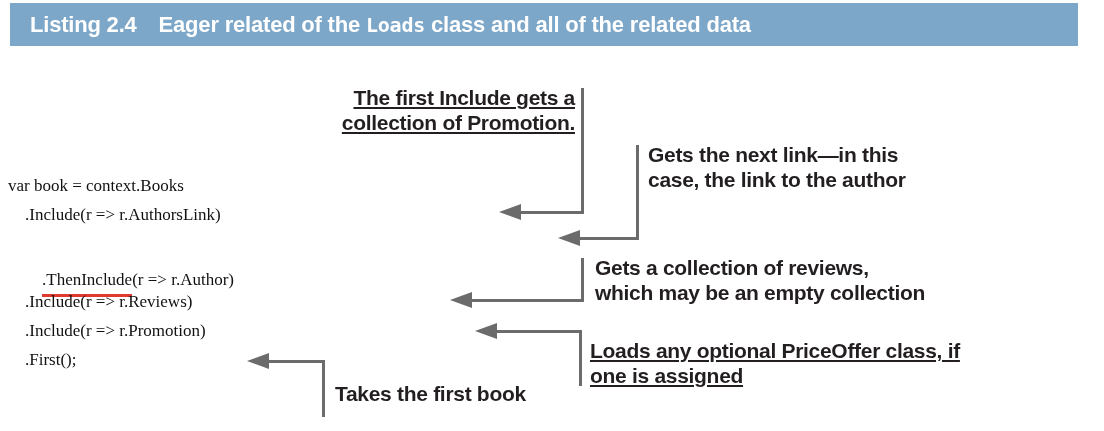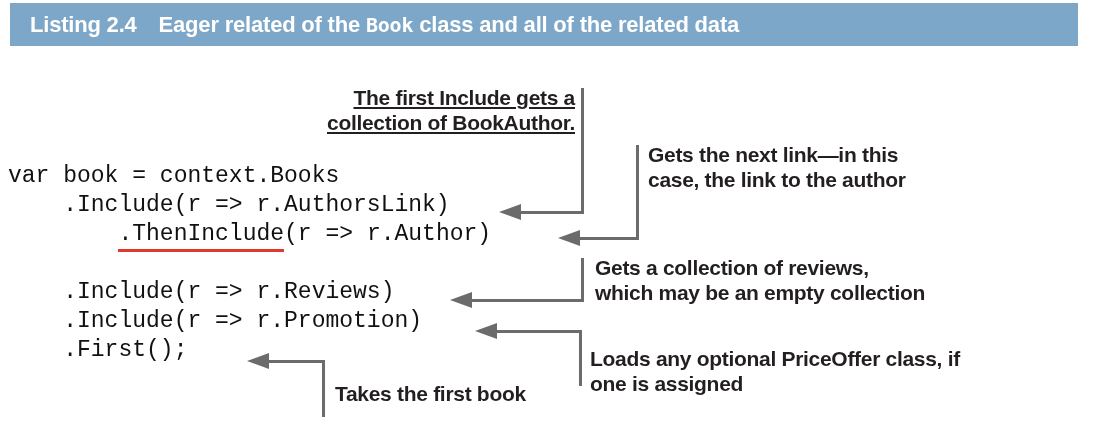--- a/index.html
+++ b/index.html
@@ -28,29 +28,30 @@
     display:flex;align-items:center;
     padding-left:20px;
     font-weight:bold;font-size:22px;
     letter-spacing:-0.2px;
     white-space:pre;
   }
   .listing-label{margin-right:22px;}
   .code-font{font-family:"DejaVu Sans Mono", monospace;font-size:20px;}
   
   .code{
-    position:absolute;left:8px;top:162px;
-    font-family:Liberation Mono, monospace;
-    font-size:23px;line-height:29px;
+    position:absolute;left:8px;top:171px;
+    font-family:Liberation Serif, serif;
+    font-size:17px;line-height:29px;
     color:var(--code-text);
   }
   .code-line{white-space:pre;height:29px;}
   .red-underline{
     display:inline-block;
     border-bottom:3px solid var(--underline);
+    margin-top:36px;
   }
   
   .note{
     position:absolute;
     font-weight:bold;font-size:21px;line-height:25px;
     letter-spacing:-0.3px;
     color:var(--annotation-text);
     white-space:nowrap;
   }
   .note.right{text-align:right;}
@@ -65,36 +66,36 @@
     border-right:22px solid var(--arrow);
   }
 </style>
 </head>
 <body>
 
 <div class="page">
 
   <div class="listing-bar">
     <span class="listing-label">Listing 2.4</span>
-    <span><span>Eager related of the </span><span class="code-font">Book</span><span> class and all of the related data</span></span>
+    <span><span>Eager related of the </span><span class="code-font">Loads</span><span> class and all of the related data</span></span>
   </div>
 
   <div class="code">
     <div class="code-line">var book = context.Books</div>
     <div class="code-line">    .Include(r =&gt; r.AuthorsLink)</div>
     <div class="code-line"><span>        </span><span class="red-underline">.ThenInclude</span><span>(r =&gt; r.Author)</span></div>
     <div class="code-line"></div>
     <div class="code-line">    .Include(r =&gt; r.Reviews)</div>
     <div class="code-line">    .Include(r =&gt; r.Promotion)</div>
     <div class="code-line">    .First();</div>
   </div>
 
   <div class="note right" style="left:290px;top:85px;width:285px;text-decoration:underline;">
     <div>The first Include gets a</div>
-    <div>collection of BookAuthor.</div>
+    <div>collection of Promotion.</div>
   </div>
   <div class="vline" style="left:581px;top:88px;height:126px;"></div>
   <div class="hline" style="left:519px;top:211px;width:65px;"></div>
   <div class="arrowhead" style="left:499px;top:204px;"></div>
 
   <div class="note" style="left:648px;top:142px;">
     <div>Gets the next link—in this</div>
     <div>case, the link to the author</div>
   </div>
   <div class="vline" style="left:636px;top:145px;height:95px;"></div>
@@ -102,21 +103,21 @@
   <div class="arrowhead" style="left:558px;top:230px;"></div>
 
   <div class="note" style="left:595px;top:255px;">
     <div>Gets a collection of reviews,</div>
     <div>which may be an empty collection</div>
   </div>
   <div class="vline" style="left:581px;top:258px;height:44px;"></div>
   <div class="hline" style="left:470px;top:299px;width:114px;"></div>
   <div class="arrowhead" style="left:450px;top:292px;"></div>
 
-  <div class="note" style="left:590px;top:346px;">
+  <div class="note" style="left:590px;top:338px;text-decoration:underline;">
     <div>Loads any optional PriceOffer class, if</div>
     <div>one is assigned</div>
   </div>
   <div class="hline" style="left:495px;top:330px;width:87px;"></div>
   <div class="vline" style="left:579px;top:330px;height:56px;"></div>
   <div class="arrowhead" style="left:475px;top:323px;"></div>
 
   <div class="note" style="left:335px;top:381px;">
     <div>Takes the first book</div>
   </div>

